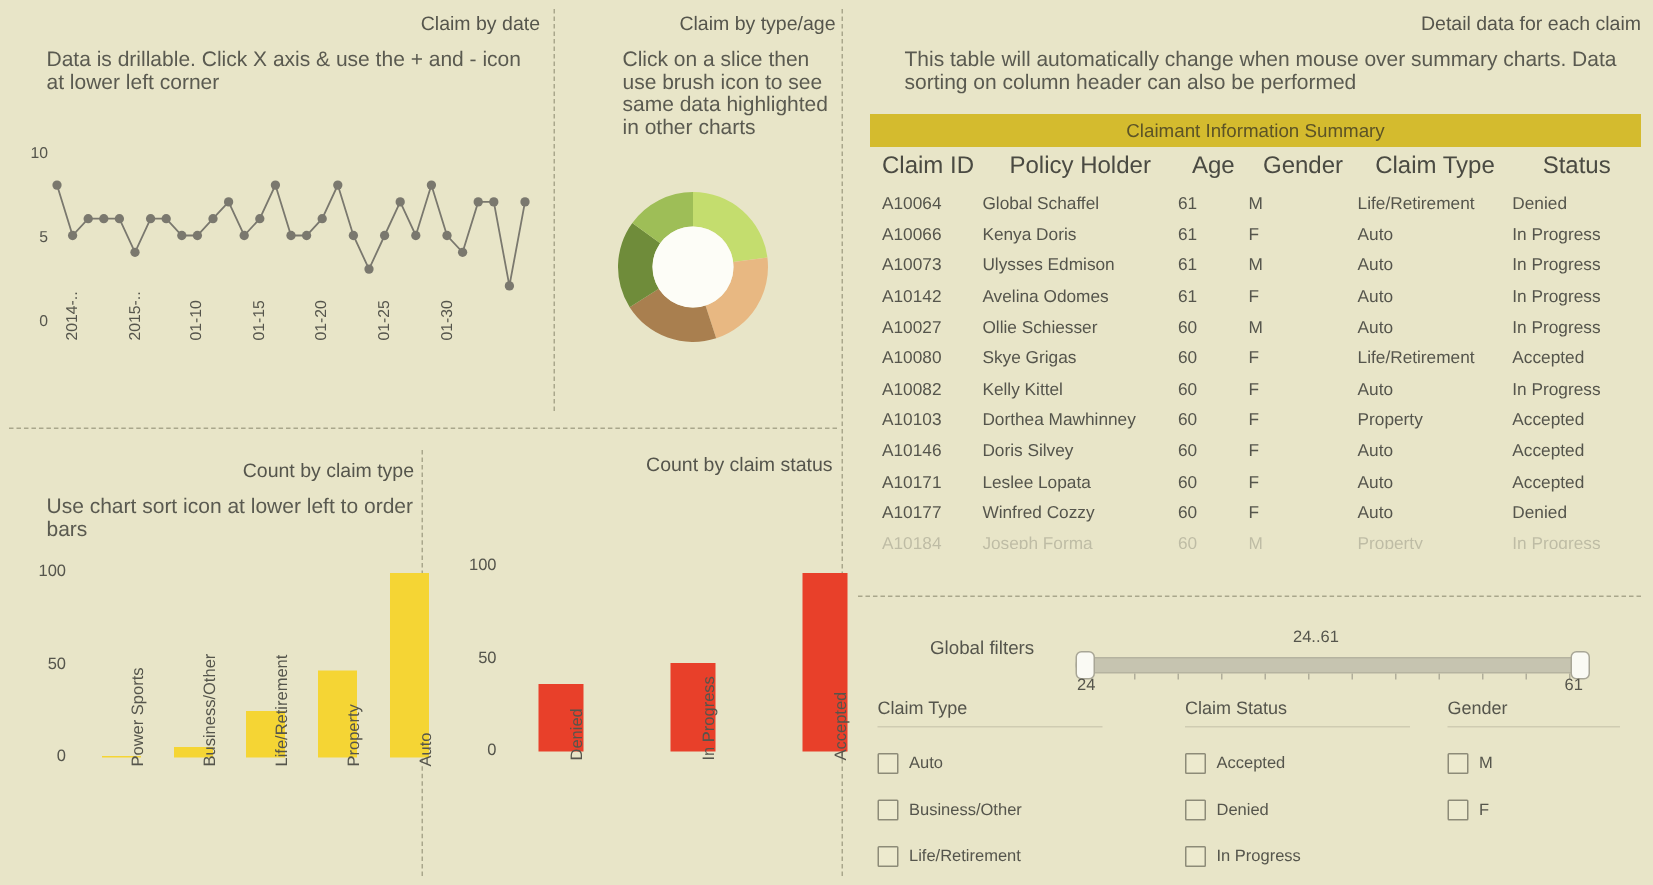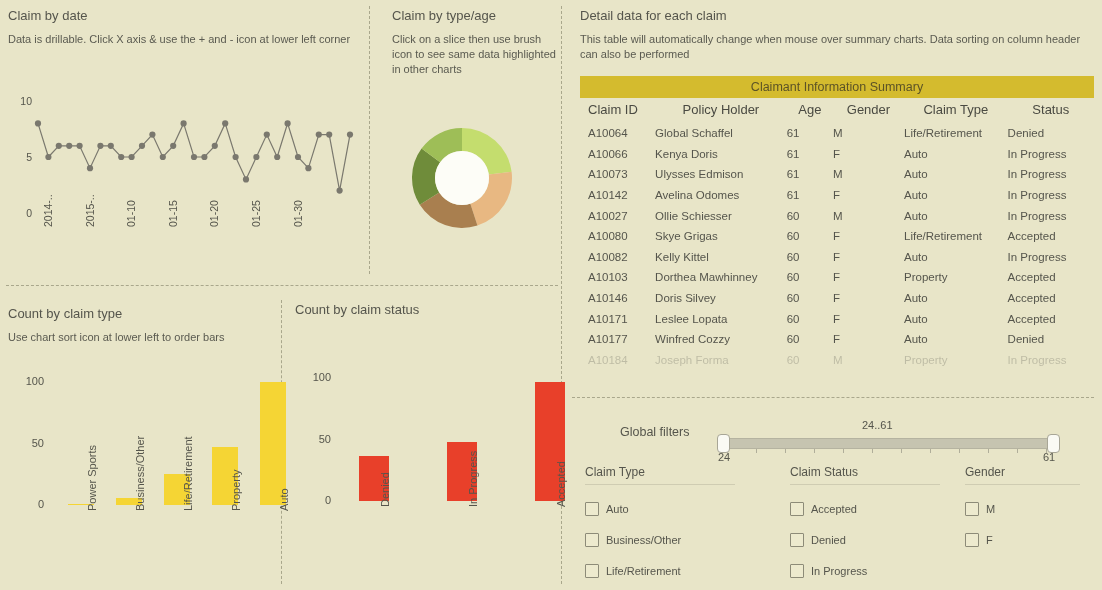--- a/index.html
+++ b/index.html
@@ -5,22 +5,22 @@
   html, body { margin:0; padding:0; }
   body {
     width:1102px; height:590px;
     background:#e8e5c8;
     font-family:"Liberation Sans", sans-serif;
     color:#4a4a42;
     overflow:hidden;
     position:relative;
   }
   .panel { position:absolute; box-sizing:border-box; }
-  .ptitle { font-size:13px; color:#55554c; }
-  .psub { font-size:11px; color:#5a5a50; line-height:15px; margin-top:9px; }
+  .ptitle { font-size:13px; color:#55554c;text-align:right; }
+  .psub { font-size:14px; color:#5a5a50; line-height:15px; margin-top:9px;margin-left:23px; }
 
   
   .vdash { position:absolute; border-left:1px dashed #a9a78c; }
   .hdash { position:absolute; border-top:1px dashed #a9a78c; }
 
   
   #line-chart { position:absolute; }
   .xtick { position:absolute; font-size:10.5px; color:#55554c;
            transform:rotate(-90deg); transform-origin:left top; white-space:nowrap; }
 
@@ -31,21 +31,21 @@
   
   .bar { position:absolute; bottom:0; }
   .barlabel { position:absolute; font-size:11px; color:#55554c;
               transform:rotate(-90deg); transform-origin:left top; white-space:nowrap; }
   .bargrid { position:absolute; font-size:11px; color:#55554c; }
 
   
   table { border-collapse:collapse; width:100%; font-size:11.5px; }
   #tbl-title { background:#d4bb2e; color:#5c5326; text-align:center;
                font-size:12.5px; padding:4px 0; }
-  th { font-weight:normal; font-size:13px; color:#4a4a42; padding:4px 0 6px 0;margin-left:20px; }
+  th { font-weight:normal; font-size:16px; color:#4a4a42; padding:4px 0 6px 0;margin-left:20px; }
   td { padding:4.3px 0; color:#55554c; }
   .c-id   { width:74px; text-align:left; padding-left:8px; }
   .c-name { width:150px; text-align:left; }
   .c-age  { width:52px; text-align:left; }
   .c-gen  { width:78px; text-align:left; }
   .c-type { width:110px; text-align:left; }
   .c-stat { width:96px; text-align:left; }
   th.c-name, th.c-age, th.c-gen, th.c-type, th.c-stat { text-align:center; }
   #table-clip { overflow:hidden; }
   .row-fade { opacity:.28; }

